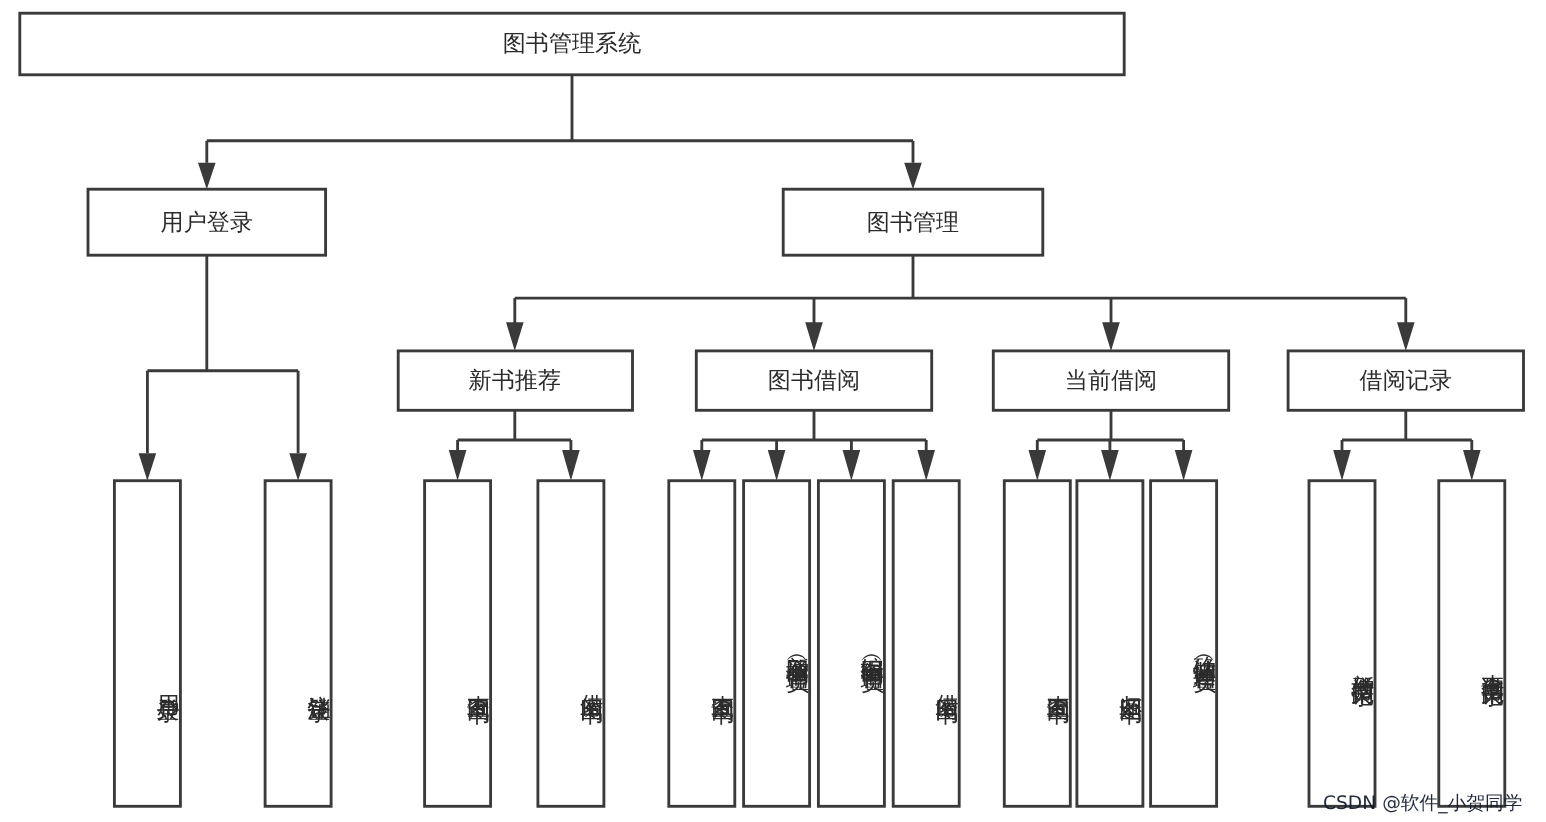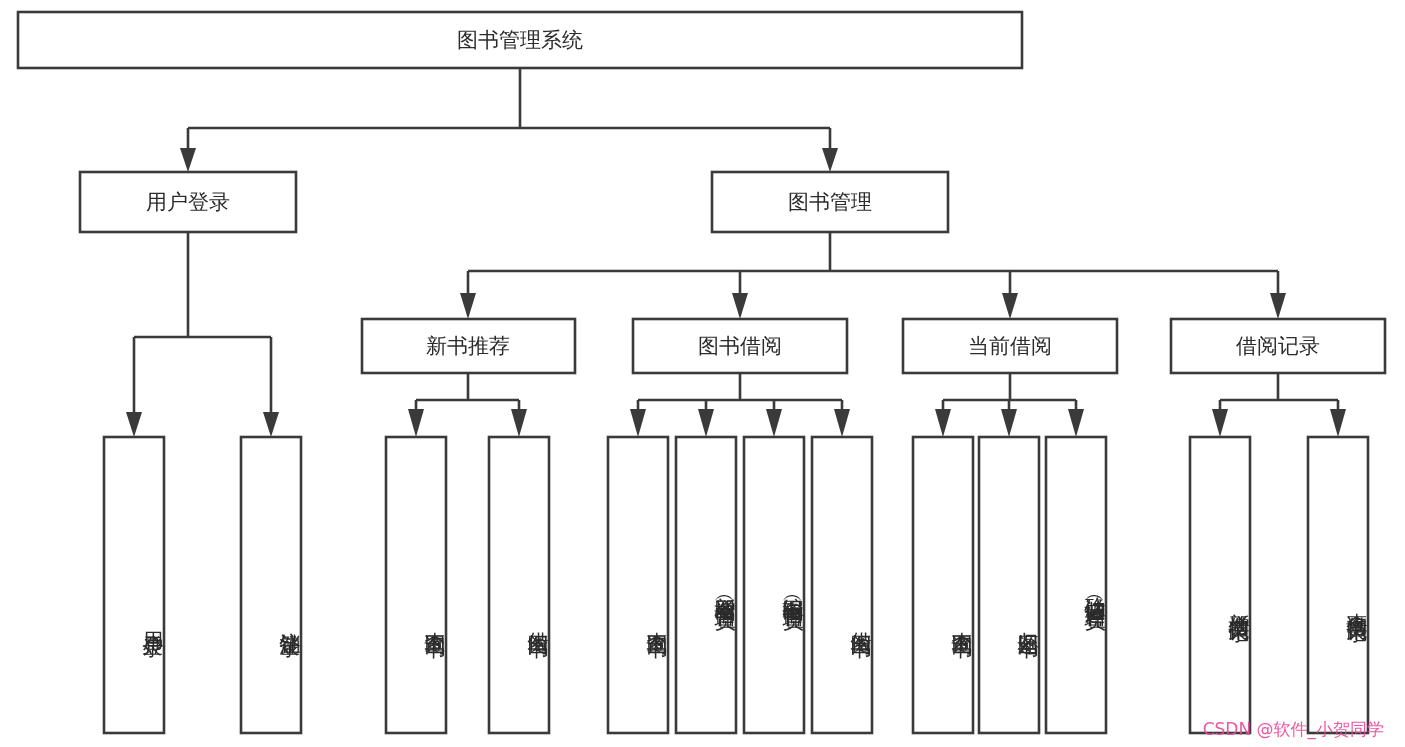--- a/index.html
+++ b/index.html
@@ -63,21 +63,21 @@
     justify-content: center;
     white-space: nowrap;
     pointer-events: none;
   }
   .watermark {
     position: absolute;
     right: 8px;
     bottom: 6px;
     font-family: "DejaVu Sans", "Liberation Sans", sans-serif;
     font-size: 17px;
-    color: #ec4899;
+    color: #0f172a;
     opacity: 0.92;
     white-space: nowrap;
   }
 </style>
 </head>
 <body>
 
 <div id="diagram-root">
 
   <svg class="diagram-canvas" viewBox="0 0 1405 747" xmlns="http://www.w3.org/2000/svg">

